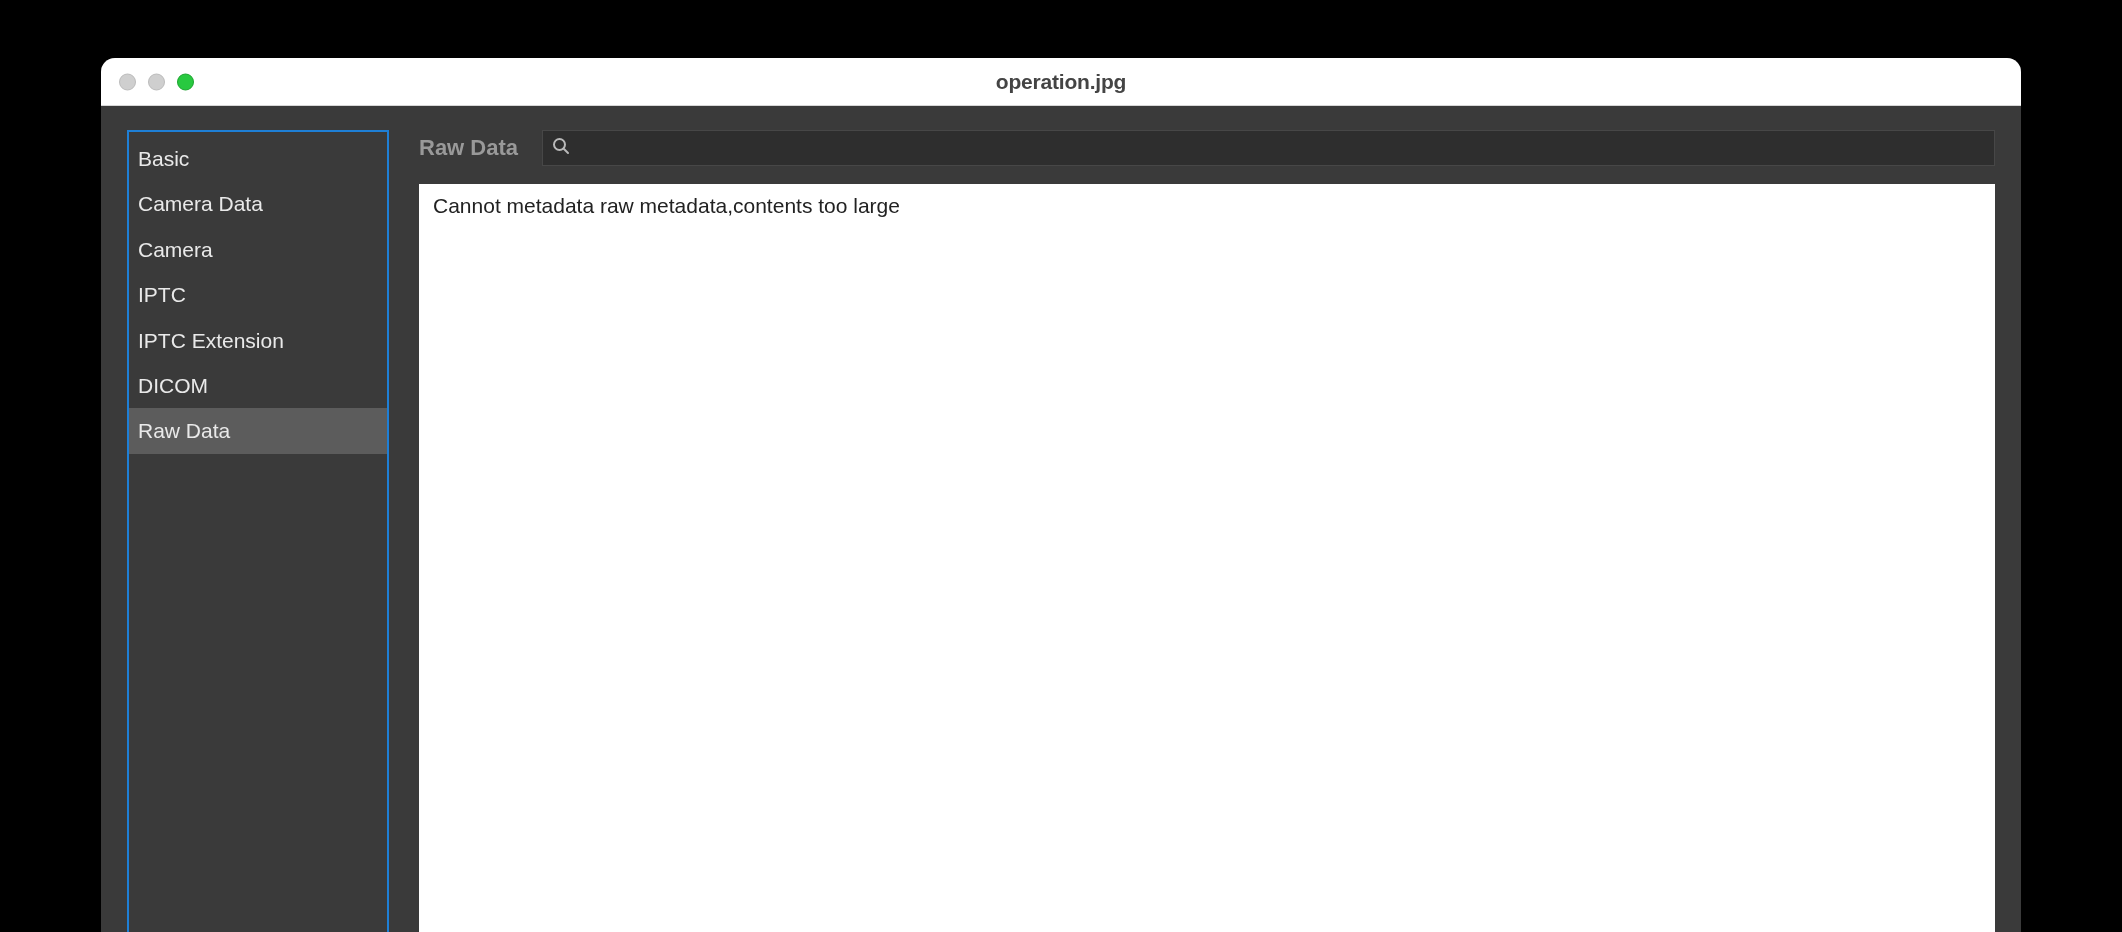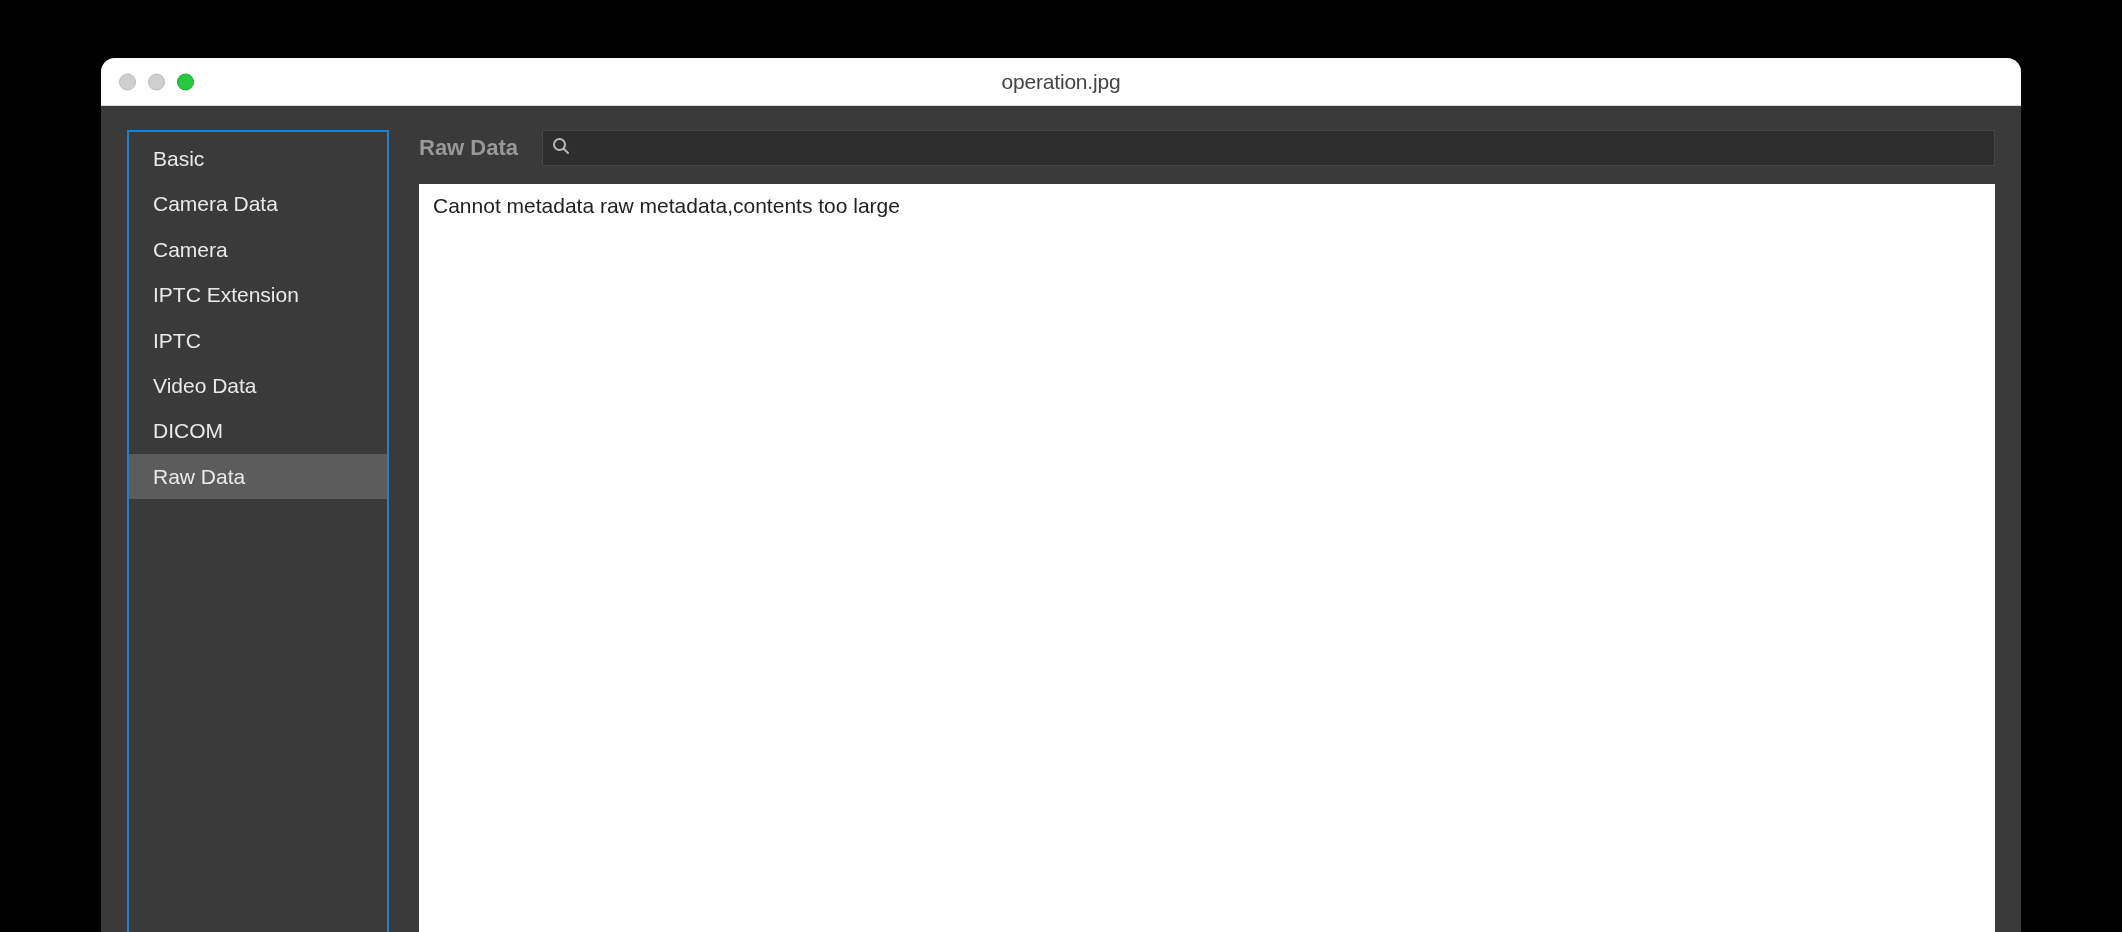--- a/index.html
+++ b/index.html
@@ -41,21 +41,21 @@
       height: 17px;
       border-radius: 50%;
     }
     .light.close { background: #cfcfcf; border: 1px solid #bcbcbc; }
     .light.min   { background: #cfcfcf; border: 1px solid #bcbcbc; }
     .light.max   { background: #28c940; border: 1px solid #1fa532; }
     .title {
       flex: 1;
       text-align: center;
       font-size: 21px;
-      font-weight: 400;
+      font-weight: 700;
       color: #444;
       letter-spacing: -0.2px;
     }
     .content {
       background: #3a3a3a;
       padding: 24px 26px 0 26px;
       height: 860px;
       display: flex;
       gap: 30px;
     }
@@ -63,21 +63,21 @@
       width: 262px;
       border: 2px solid #1e7fd6;
       background: #3a3a3a;
       display: flex;
       flex-direction: column;
       padding-top: 4px;
     }
     .sidebar-item {
       font-size: 21px;
       color: #e9e9e9;
-      padding: 8px 24px;
+      padding: 8px 9px;
       cursor: pointer;
       line-height: 1.4;
     }
     .sidebar-item.selected {
       background: #5c5c5c;
     }
     .main {
       flex: 1;
       display: flex;
       flex-direction: column;
@@ -135,23 +135,22 @@
     </div>
     <div class="title">operation.jpg</div>
   </div>
 
   <div class="content">
 
     <div class="sidebar">
       <div class="sidebar-item">Basic</div>
       <div class="sidebar-item">Camera Data</div>
       <div class="sidebar-item">Camera</div>
+      <div class="sidebar-item">IPTC</div>
       <div class="sidebar-item">IPTC Extension</div>
-      <div class="sidebar-item">IPTC</div>
-      <div class="sidebar-item">Video Data</div>
       <div class="sidebar-item">DICOM</div>
       <div class="sidebar-item selected">Raw Data</div>
     </div>
 
     <div class="main">
       <div class="topbar">
         <div class="section-label">Raw Data</div>
         <div class="search">
           <span>
             <svg width="20" height="20" viewBox="0 0 20 20" fill="none">

